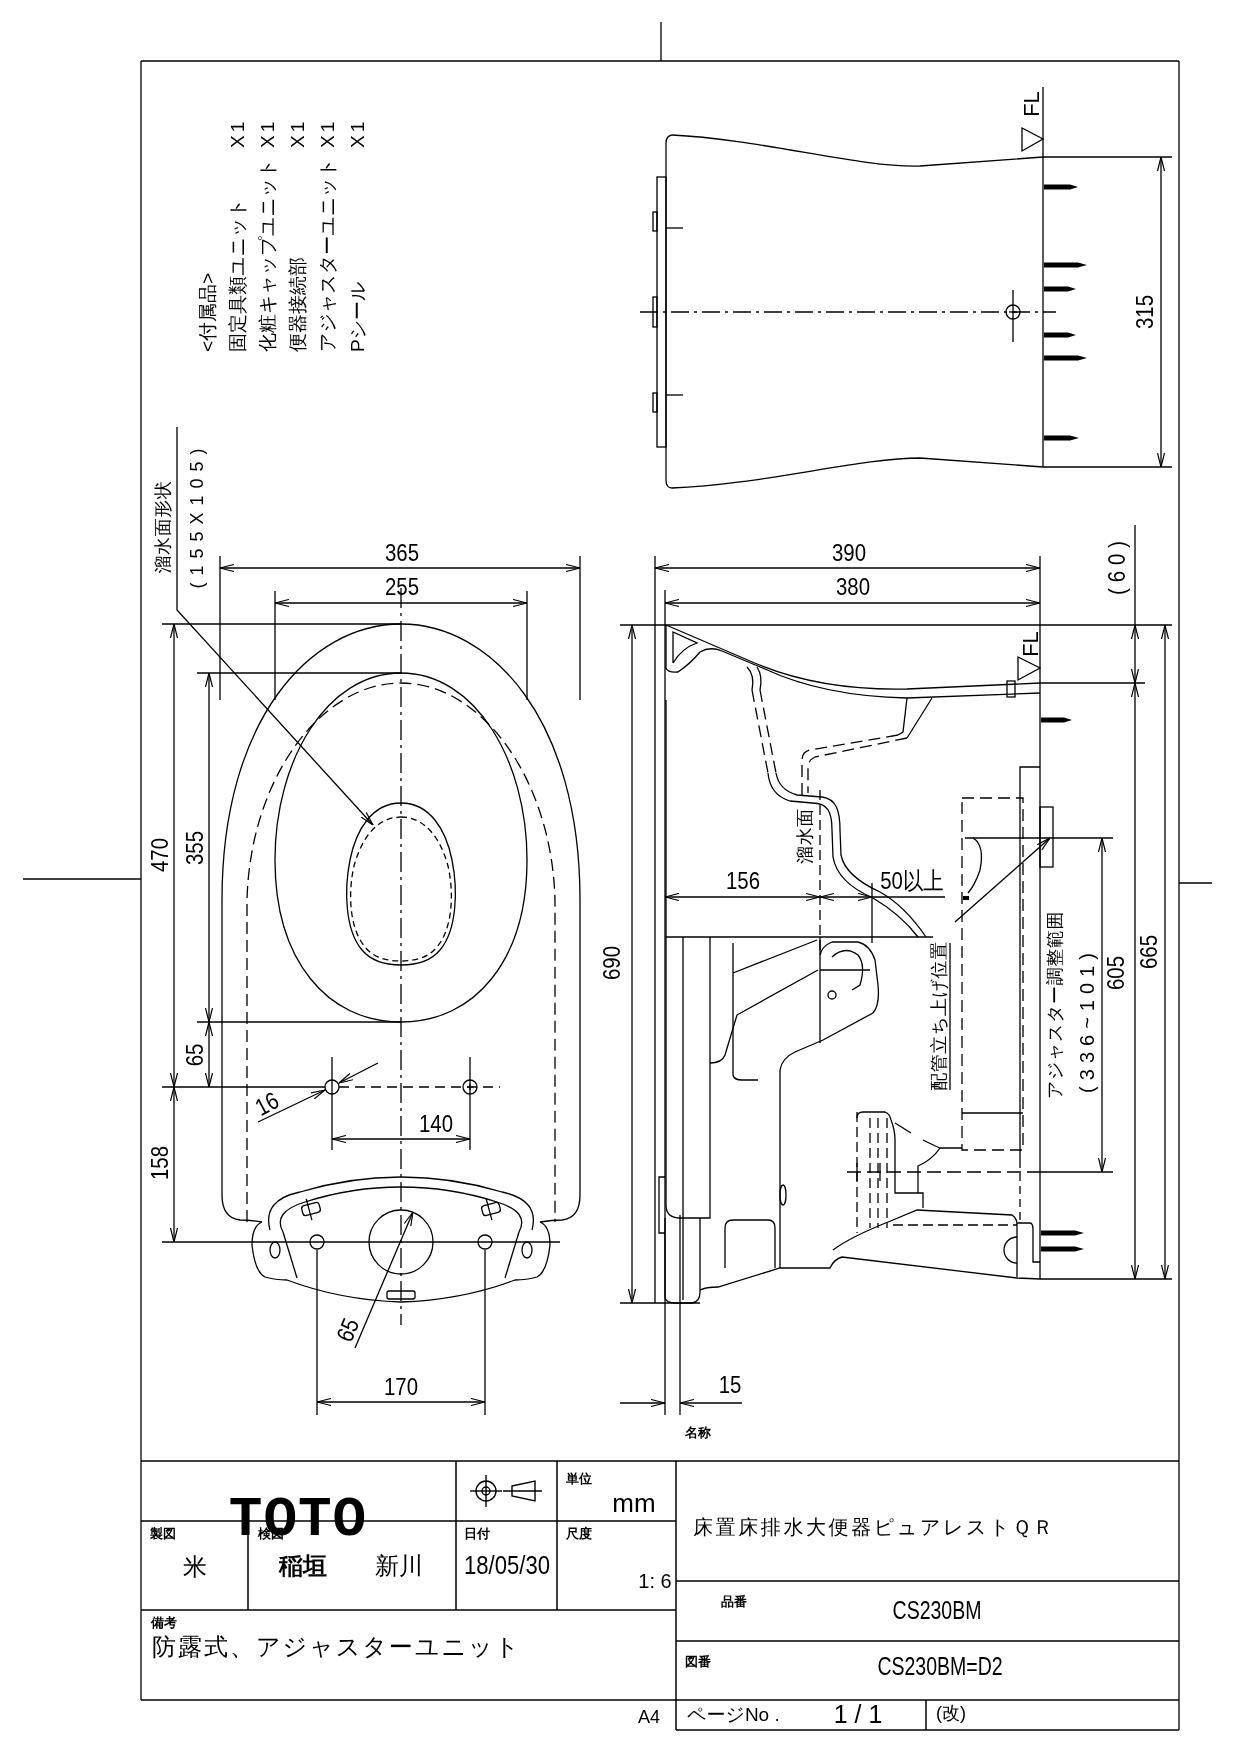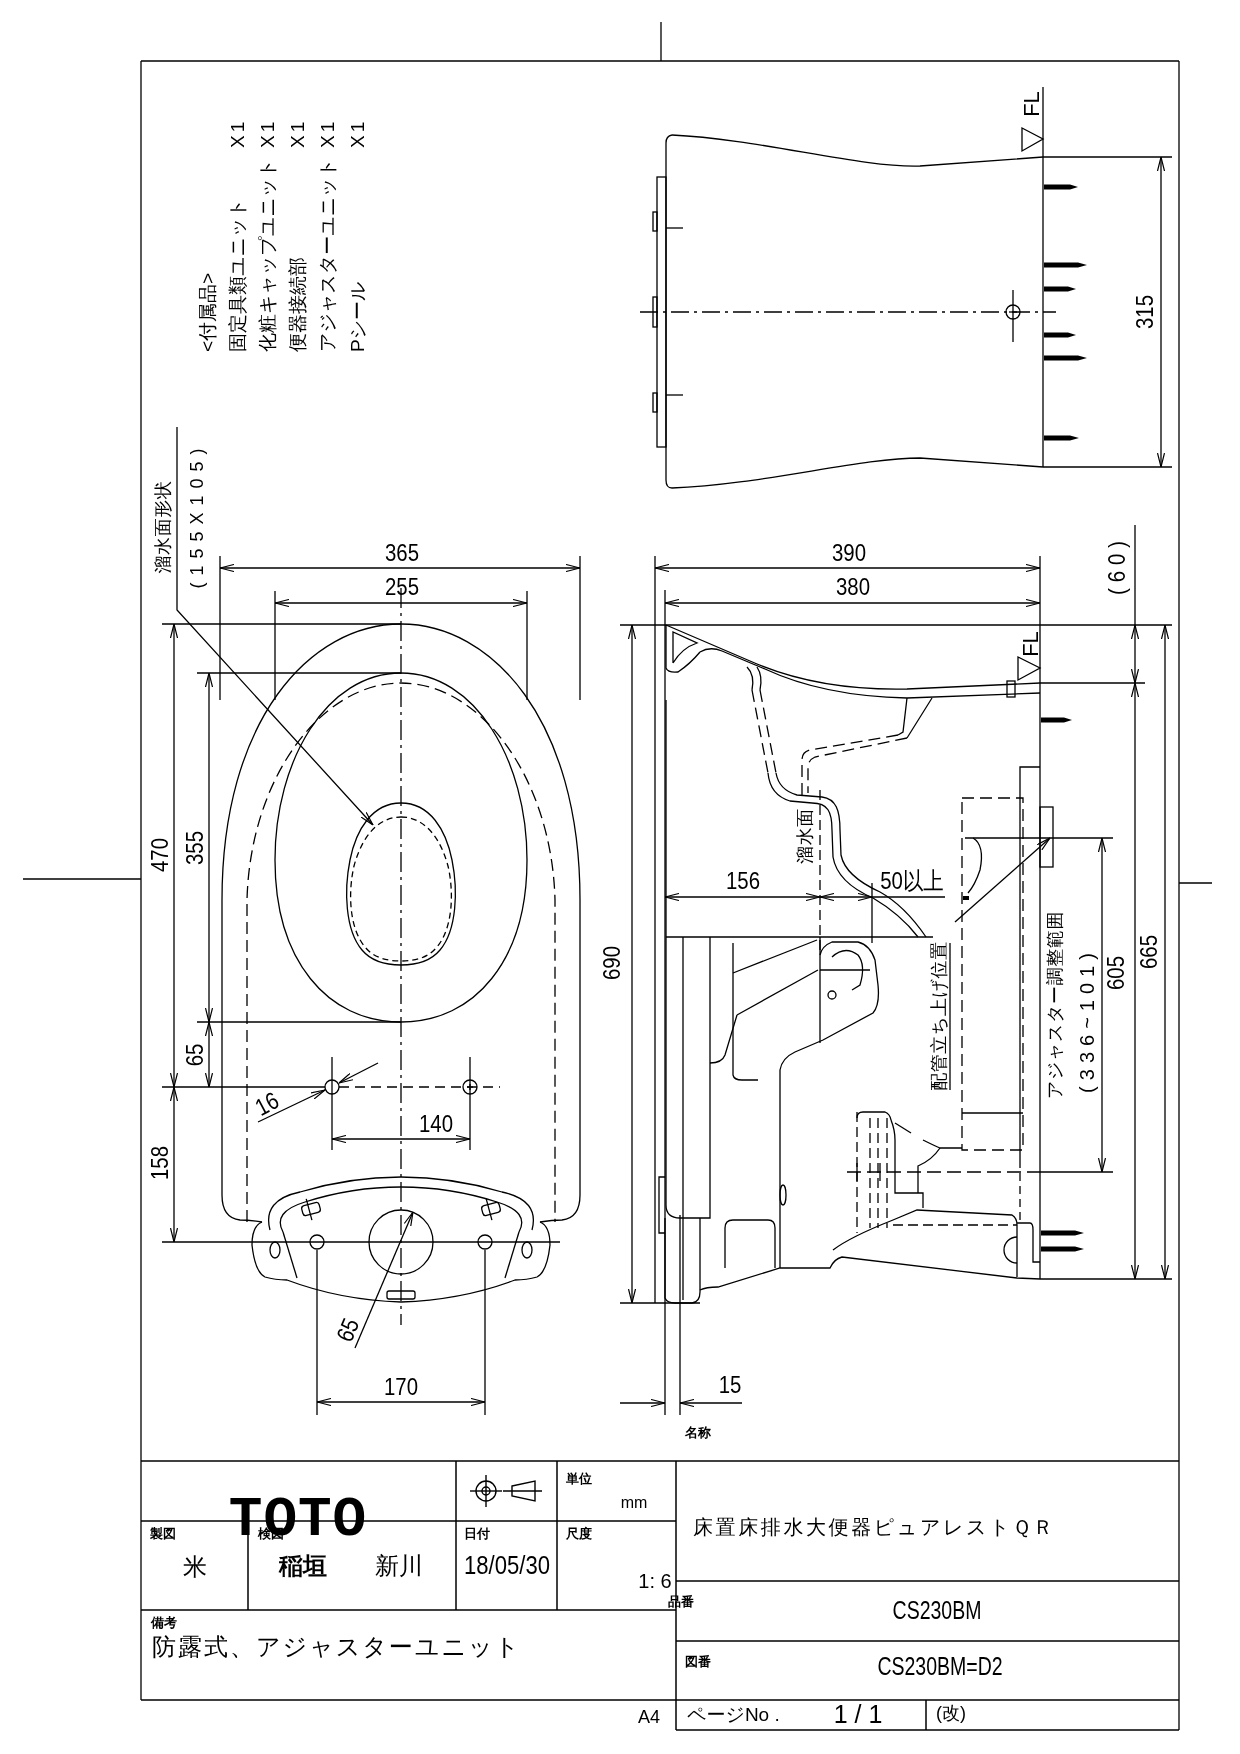--- a/index.html
+++ b/index.html
@@ -315,21 +315,21 @@
   <div class="tv jp" style="left:805px;top:836px;">溜水面</div>
   <div class="tv jp" style="left:939px;top:1016px;">配管立ち上げ位置</div>
   <div class="tv jp" style="left:1055px;top:1005px;">アジャスター調整範囲</div>
   <div class="tv" style="left:1087px;top:1020px;font-size:20px;letter-spacing:6px;">(336~101)</div>
 </div>
 
 <div>
   <div class="tc brand" style="left:298px;top:1492px;">TOTO</div>
 
   <div class="lbl" style="left:566px;top:1472px;text-align:right;">単位</div>
-  <div class="tc" style="left:634px;top:1503px;font-size:16px;">mm</div>
+  <div class="tc" style="left:634px;top:1503px;font-size:26px;">mm</div>
 
   <div class="lbl" style="left:150px;top:1527px;">製図</div>
   <div class="tc val" style="left:195px;top:1567px;">米</div>
 
   <div class="lbl" style="left:258px;top:1527px;">検図</div>
   <div class="tc val" style="left:303px;top:1566px;font-weight:bold;">稲垣</div>
   <div class="tc val" style="left:399px;top:1566px;">新川</div>
 
   <div class="lbl" style="left:464px;top:1527px;">日付</div>
   <div class="tc date" style="left:507px;top:1565px;">18/05/30</div>
@@ -338,21 +338,21 @@
   <div class="tc" style="left:655px;top:1581px;font-size:20px;">1: 6</div>
 
   <div class="lbl" style="left:151px;top:1616px;">備考</div>
   <div class="lefttxt" style="left:152px;top:1647px;font-size:24px;letter-spacing:2px;">防露式、アジャスターユニット</div>
 
   <div class="tc" style="left:649px;top:1717px;font-size:18px;">A4</div>
 
   <div class="lbl" style="left:685px;top:1427px;font-family:Liberation Mono, monospace;">名称</div>
   <div class="lefttxt" style="left:693px;top:1527px;font-size:20px;letter-spacing:2.6px;">床置床排水大便器ピュアレストＱＲ</div>
 
-  <div class="lbl" style="left:668px;top:1595px;text-align:right;">品番</div>
+  <div class="lbl" style="left:721px;top:1595px;text-align:right;">品番</div>
   <div class="tc code" style="left:937px;top:1610px;">CS230BM</div>
 
   <div class="lbl" style="left:685px;top:1655px;">図番</div>
   <div class="tc code" style="left:940px;top:1666px;">CS230BM=D2</div>
 
   <div class="lefttxt" style="left:687px;top:1714px;font-size:19px;">ページNo .</div>
   <div class="tc" style="left:858px;top:1714px;font-size:25px;">1 / 1</div>
   <div class="lefttxt" style="left:936px;top:1713px;font-size:18px;">(改)</div>
 </div>
 

